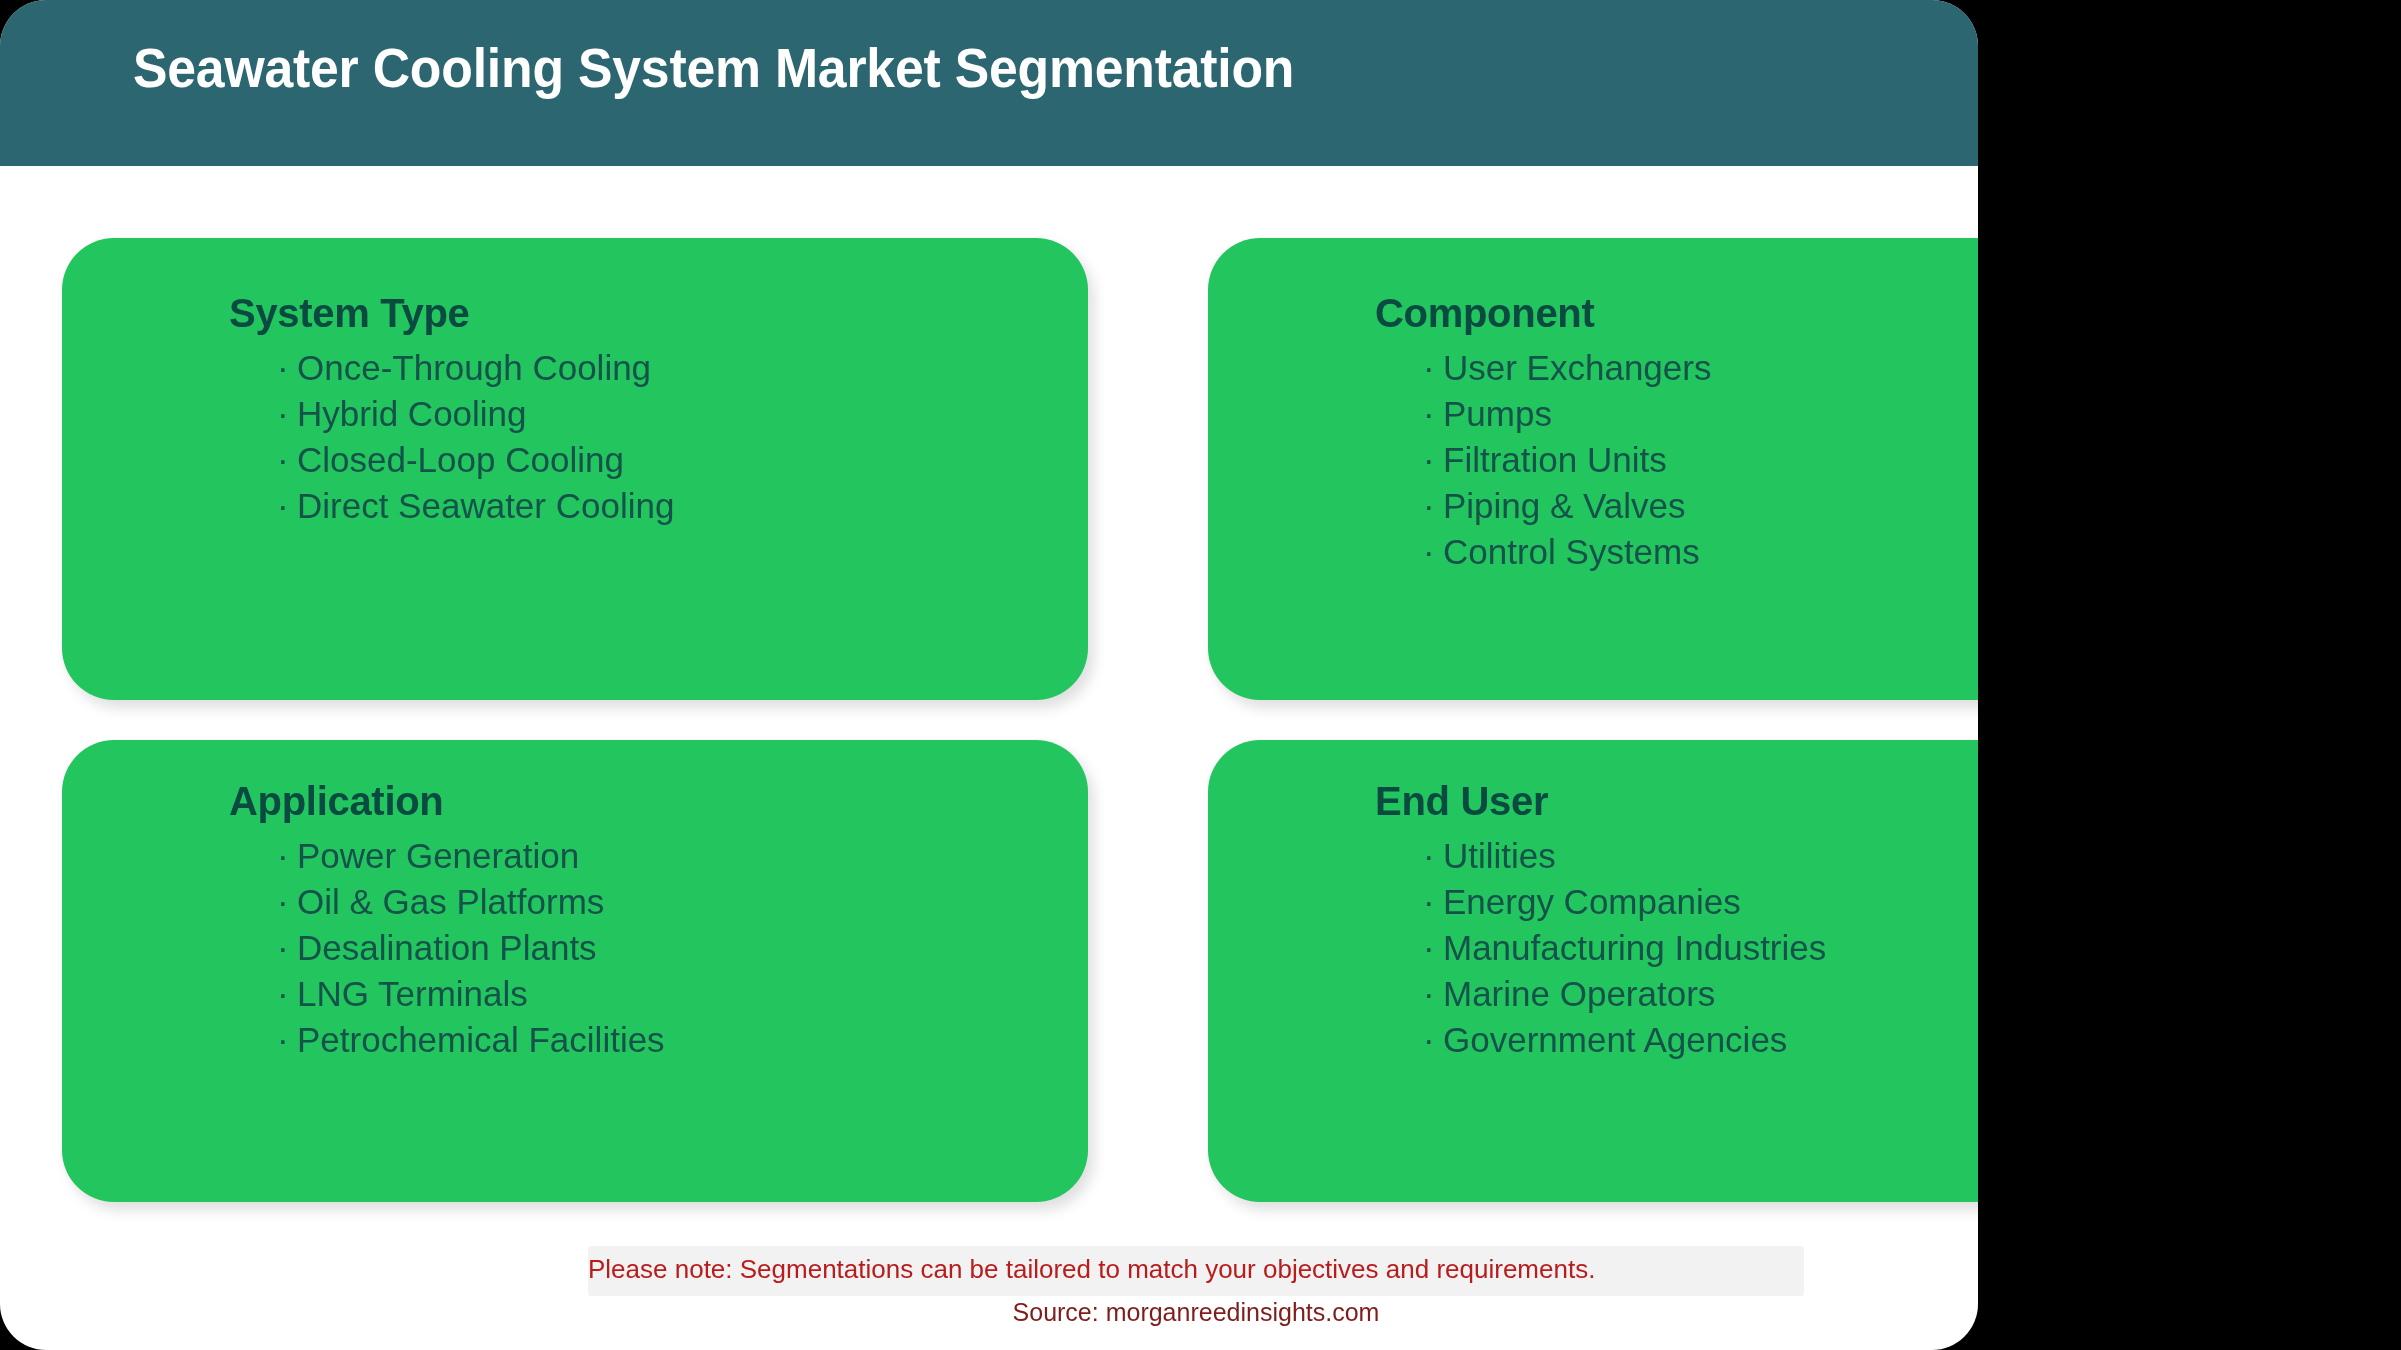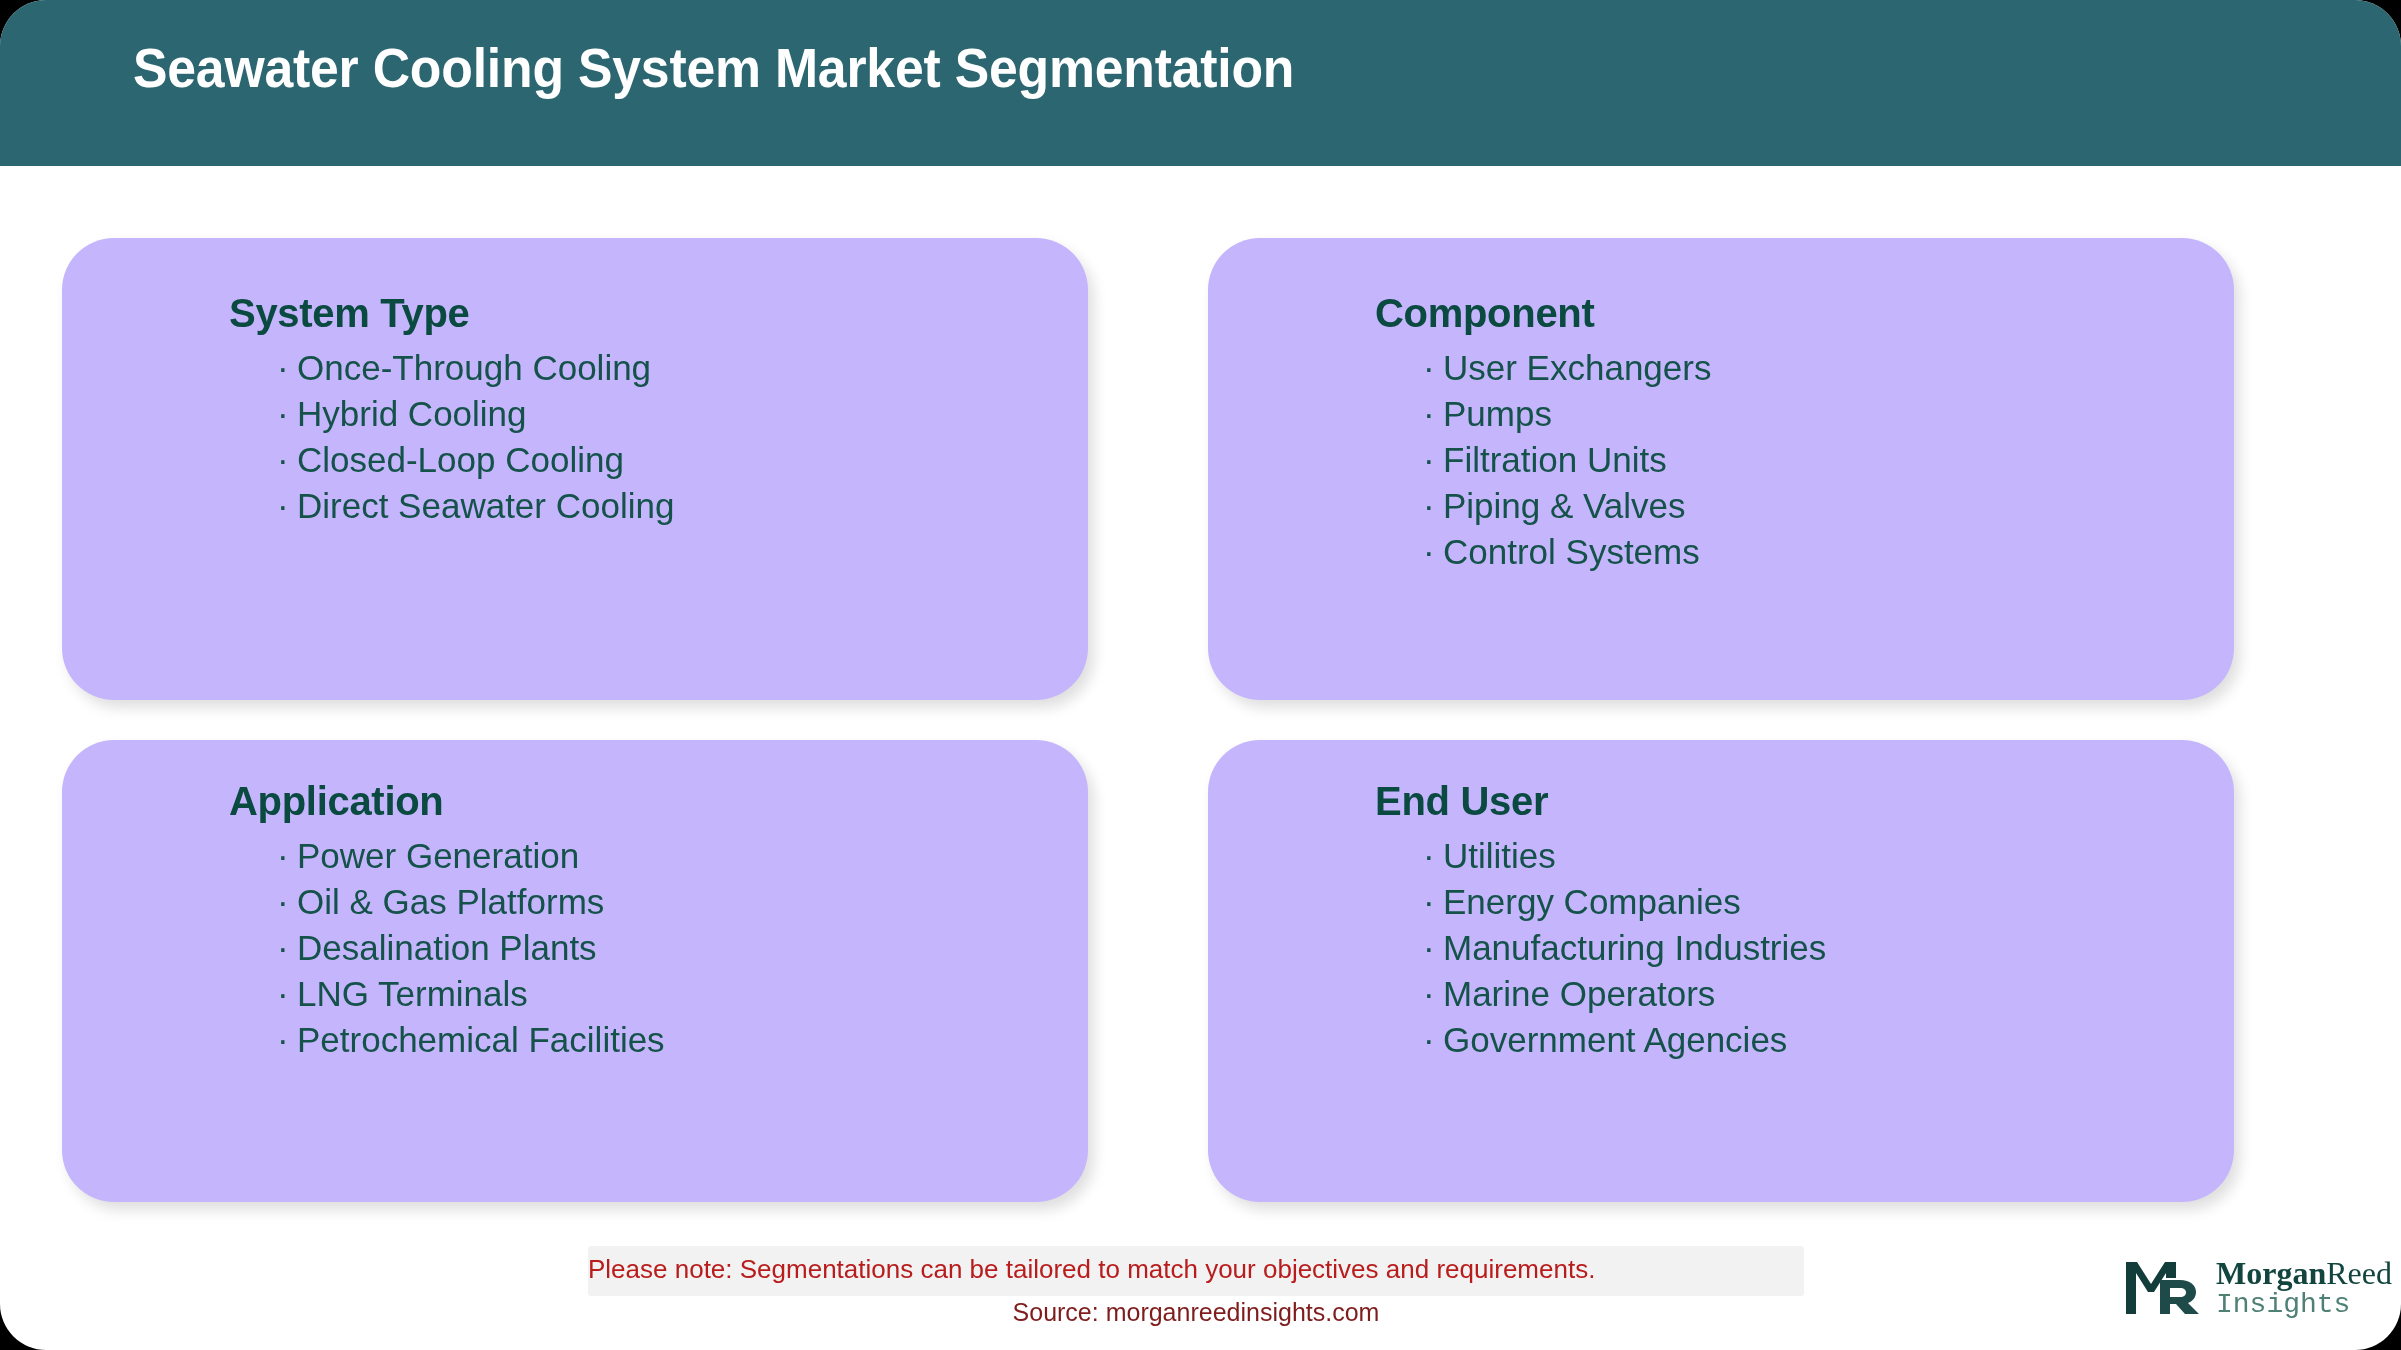--- a/index.html
+++ b/index.html
@@ -11,21 +11,21 @@
     width: 2401px;
     height: 1350px;
     overflow: hidden;
     font-family: "Liberation Sans", sans-serif;
   }
 
   
   .page {
     position: absolute;
     left: 0; top: 0;
-    width: 2401px;
+    width: 1978px;
     height: 1350px;
     background: #ffffff;
     border-radius: 46px;
     overflow: hidden;
     box-sizing: border-box;
   }
 
   
   .header {
     position: absolute;
@@ -54,21 +54,21 @@
     position: absolute;
     left: 62px;
     top: 238px;
     width: 2170px;
     height: 962px;
   }
   .card {
     position: absolute;
     width: 1026px;
     height: 462px;
-    background: #c4b5fd;
+    background: #22c55e;
     border-radius: 52px;
     box-shadow: 6px 8px 14px rgba(0,0,0,0.13);
     box-sizing: border-box;
   }
   .card.c0 { left: 0px;    top: 0px; }
   .card.c1 { left: 1146px; top: 0px; }
   .card.c2 { left: 0px;    top: 502px; }
   .card.c3 { left: 1146px; top: 502px; }
 
   .card-inner {

